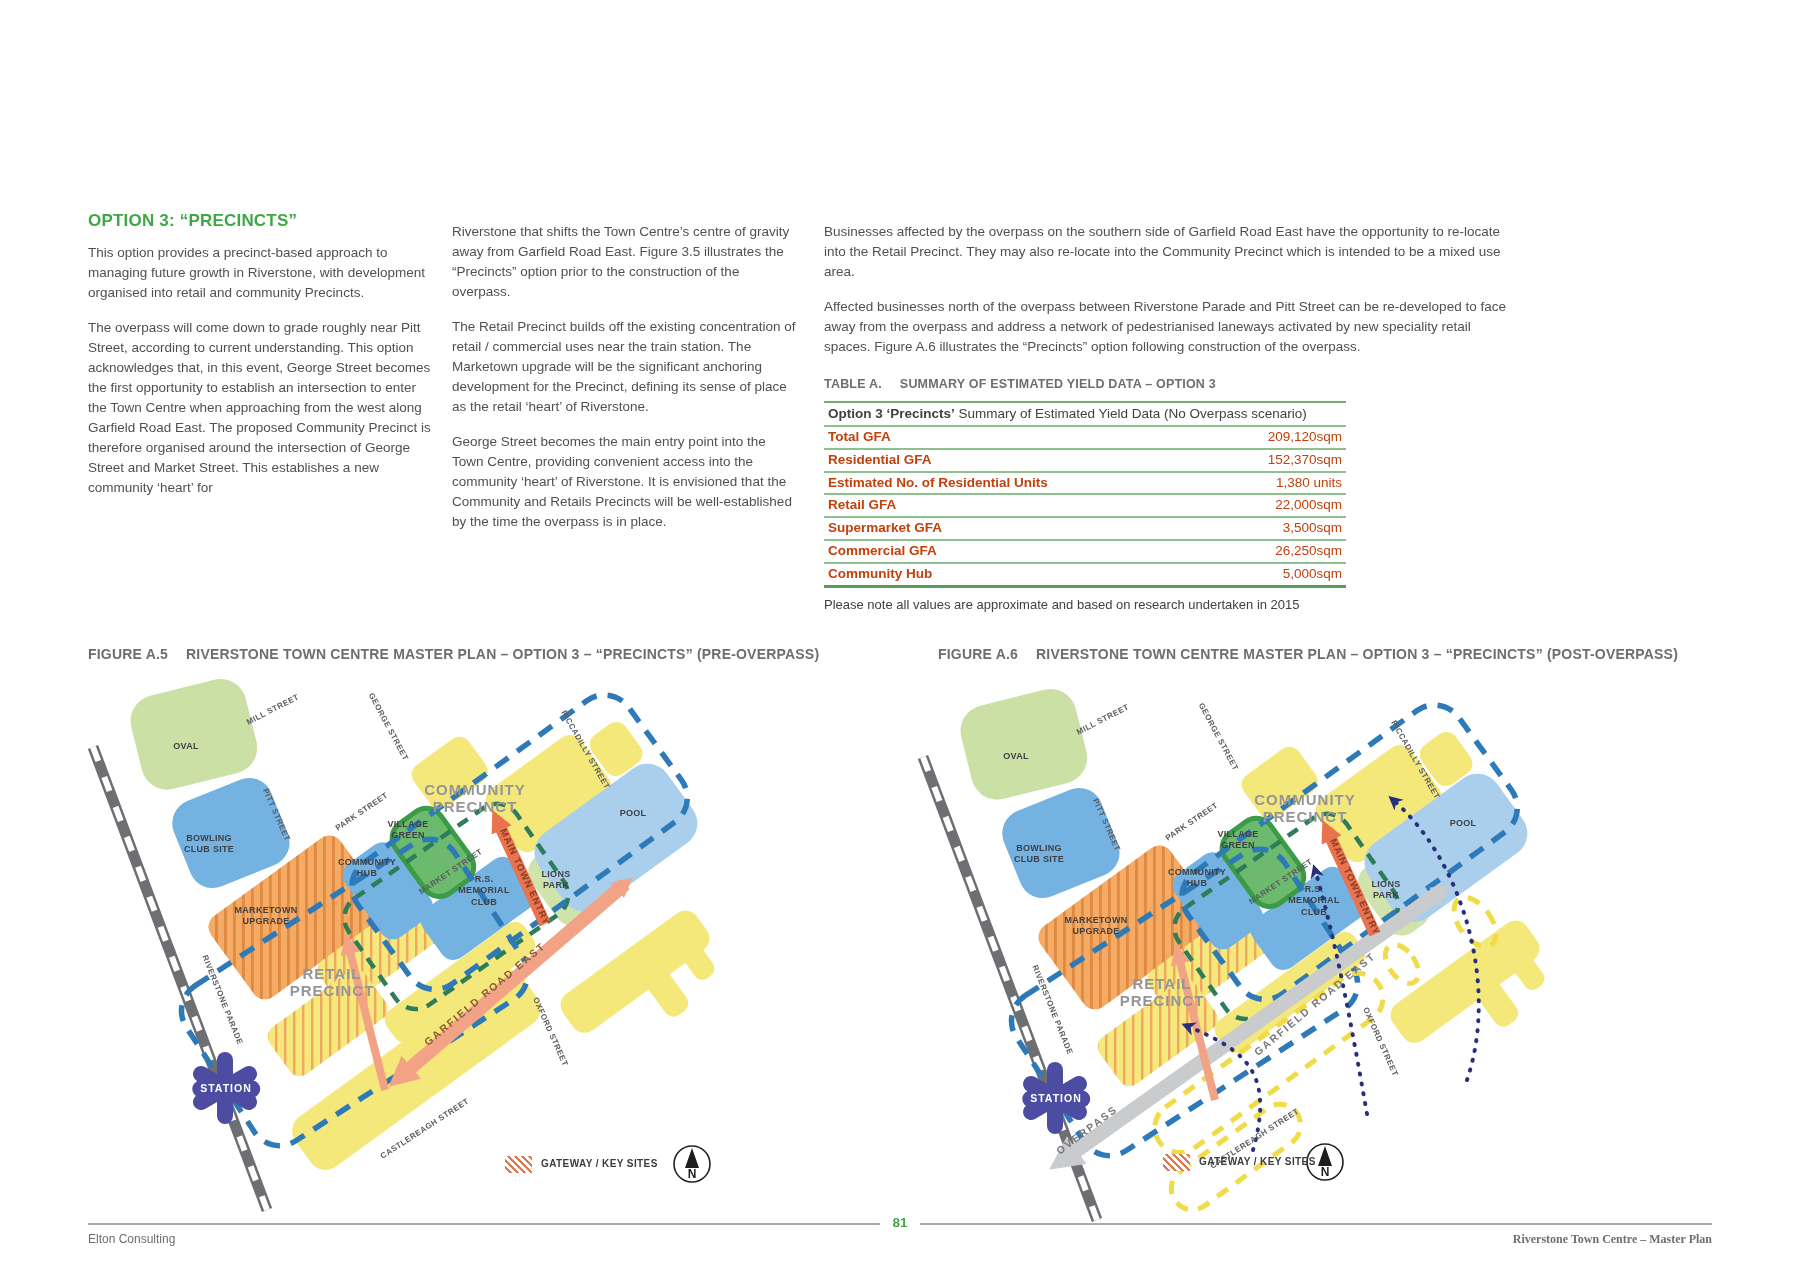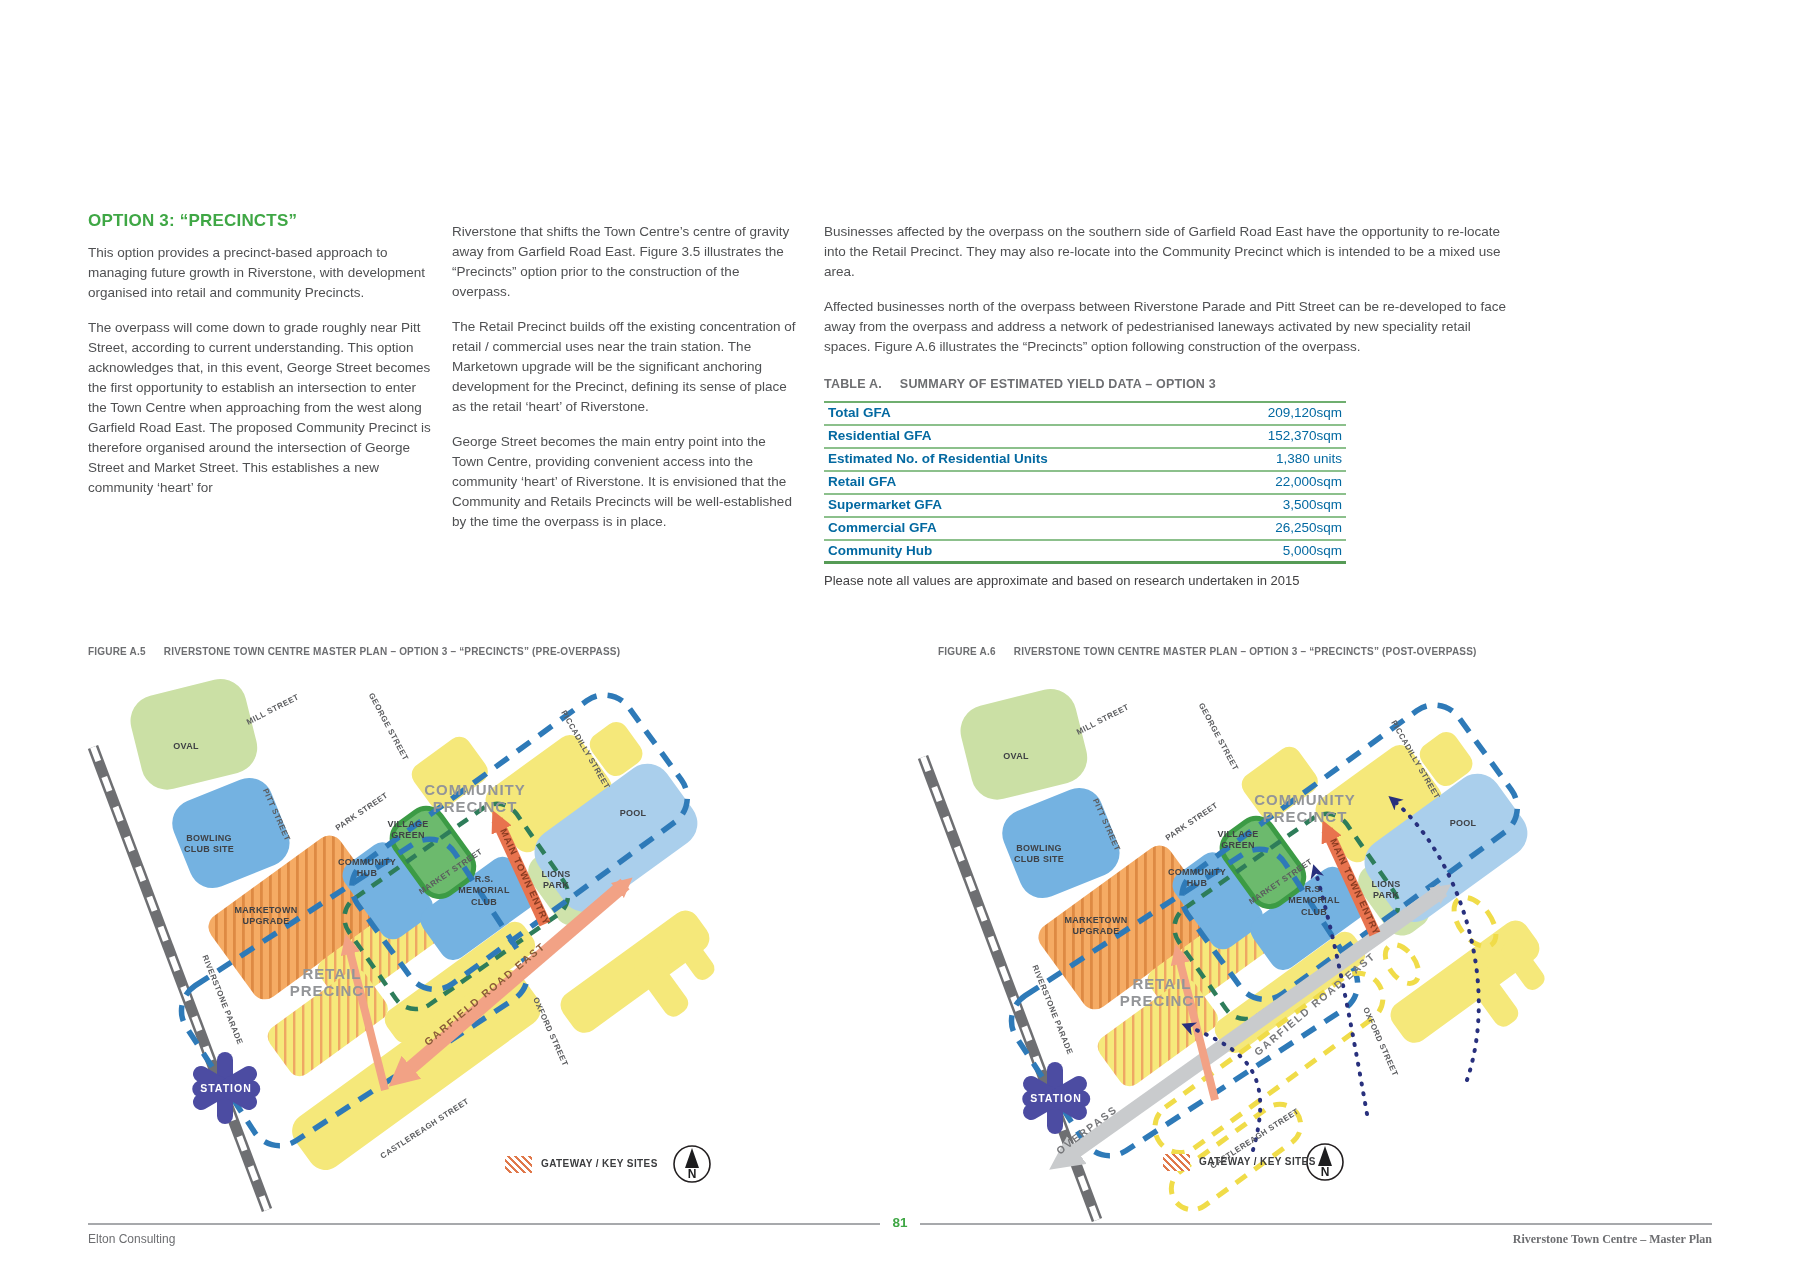--- a/index.html
+++ b/index.html
@@ -8,26 +8,26 @@
   .col{position:absolute;top:208px;font-size:13.5px;line-height:1.48;color:#4f5052;}
   .col p{margin:0 0 15px 0;}
   .col1{left:88px;width:350px;}
   .col2{left:452px;top:222px;width:348px;}
   .col3{left:824px;top:222px;width:694px;}
   h2.opt{font-size:17px;font-weight:bold;color:#3fa745;margin:0 0 10px 0;letter-spacing:.2px;}
   .table-title{font-size:12.5px;font-weight:bold;color:#6d6e71;margin:18px 0 8px 0;letter-spacing:.2px;}
   .table-title .tlabel{margin-right:18px;}
   .ytable{width:522px;border-top:2px solid #6fae6f;border-bottom:3px solid #569b56;}
   .yrow{display:flex;justify-content:space-between;border-bottom:2px solid #8cc08c;
-        padding:2px 4px;font-size:13.5px;color:#0369a1;line-height:1.25;}
+        padding:2px 4px;font-size:13.5px;color:#c2410c;line-height:1.25;}
   .yrow .rl{font-weight:bold;}
   .yhead{font-size:13.5px;color:#414042;border-bottom:2px solid #8cc08c;padding:2px 4px;line-height:1.3;}
   .yhead b{font-weight:bold;}
   .tnote{font-size:13px;color:#414042;margin-top:7px;}
-  .figcap{position:absolute;top:646px;font-size:10px;font-weight:bold;color:#6d6e71;letter-spacing:.2px;}
+  .figcap{position:absolute;top:646px;font-size:14px;font-weight:bold;color:#6d6e71;letter-spacing:.2px;}
   .figcap .flabel{margin-right:18px;}
   .map{position:absolute;width:655px;height:555px;}
   .map svg{position:absolute;left:0;top:0;}
   .mlabel{position:absolute;font-weight:bold;font-size:9px;color:#3f4145;letter-spacing:.3px;
           white-space:pre-line;text-align:center;line-height:1.25;
           transform:translate(-50%,-50%) rotate(var(--r,0deg));}
   .street{font-size:8px;color:#5a5b5e;letter-spacing:.5px;font-weight:bold;}
   .precinct{font-size:15px;color:#939598;letter-spacing:1px;line-height:1.12;}
   .road{font-size:10.5px;color:#8a5a38;letter-spacing:2px;}
   .road-gray{color:#77787b;}
@@ -89,20 +89,21 @@
     <p>The Retail Precinct builds off the existing concentration of retail / commercial uses near the train station. The Marketown upgrade will be the significant anchoring development for the Precinct, defining its sense of place as the retail ‘heart’ of Riverstone.</p>
     <p>George Street becomes the main entry point into the Town Centre, providing convenient access into the community ‘heart’ of Riverstone. It is envisioned that the Community and Retails Precincts will be well-established by the time the overpass is in place.</p>
   </div>
   <div class="col col3">
     <p>Businesses affected by the overpass on the southern side of Garfield Road East have the opportunity to re-locate into the Retail Precinct. They may also re-locate into the Community Precinct which is intended to be a mixed use area.</p>
     <p>Affected businesses north of the overpass between Riverstone Parade and Pitt Street can be re-developed to face away from the overpass and address a network of pedestrianised laneways activated by new speciality retail spaces. Figure A.6 illustrates the “Precincts” option following construction of the overpass.</p>
     <div class="table-title">
       <span class="tlabel">TABLE A.</span><span>SUMMARY OF ESTIMATED YIELD DATA – OPTION 3</span>
     </div>
     <div class="ytable">
+      <div class="yhead"><b>Option 3 ‘Precincts’</b><span> Summary of Estimated Yield Data (No Overpass scenario)</span></div>
       <div class="yrow">
           <span class="rl">Total GFA</span>
           <span>209,120sqm</span>
         </div>
       <div class="yrow">
           <span class="rl">Residential GFA</span>
           <span>152,370sqm</span>
         </div>
       <div class="yrow">
           <span class="rl">Estimated No. of Residential Units</span>

